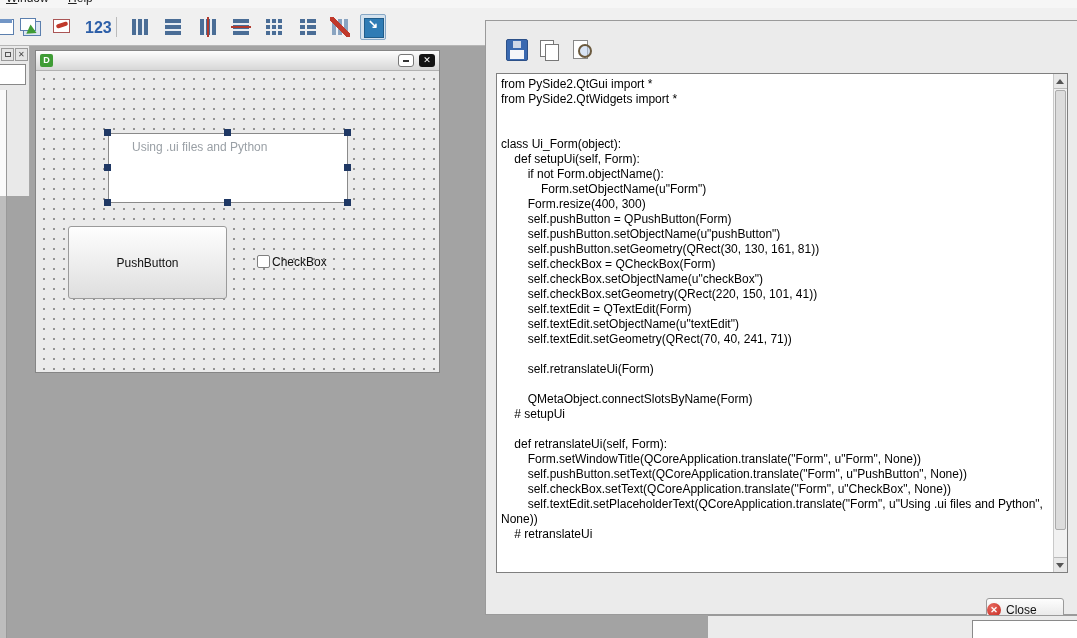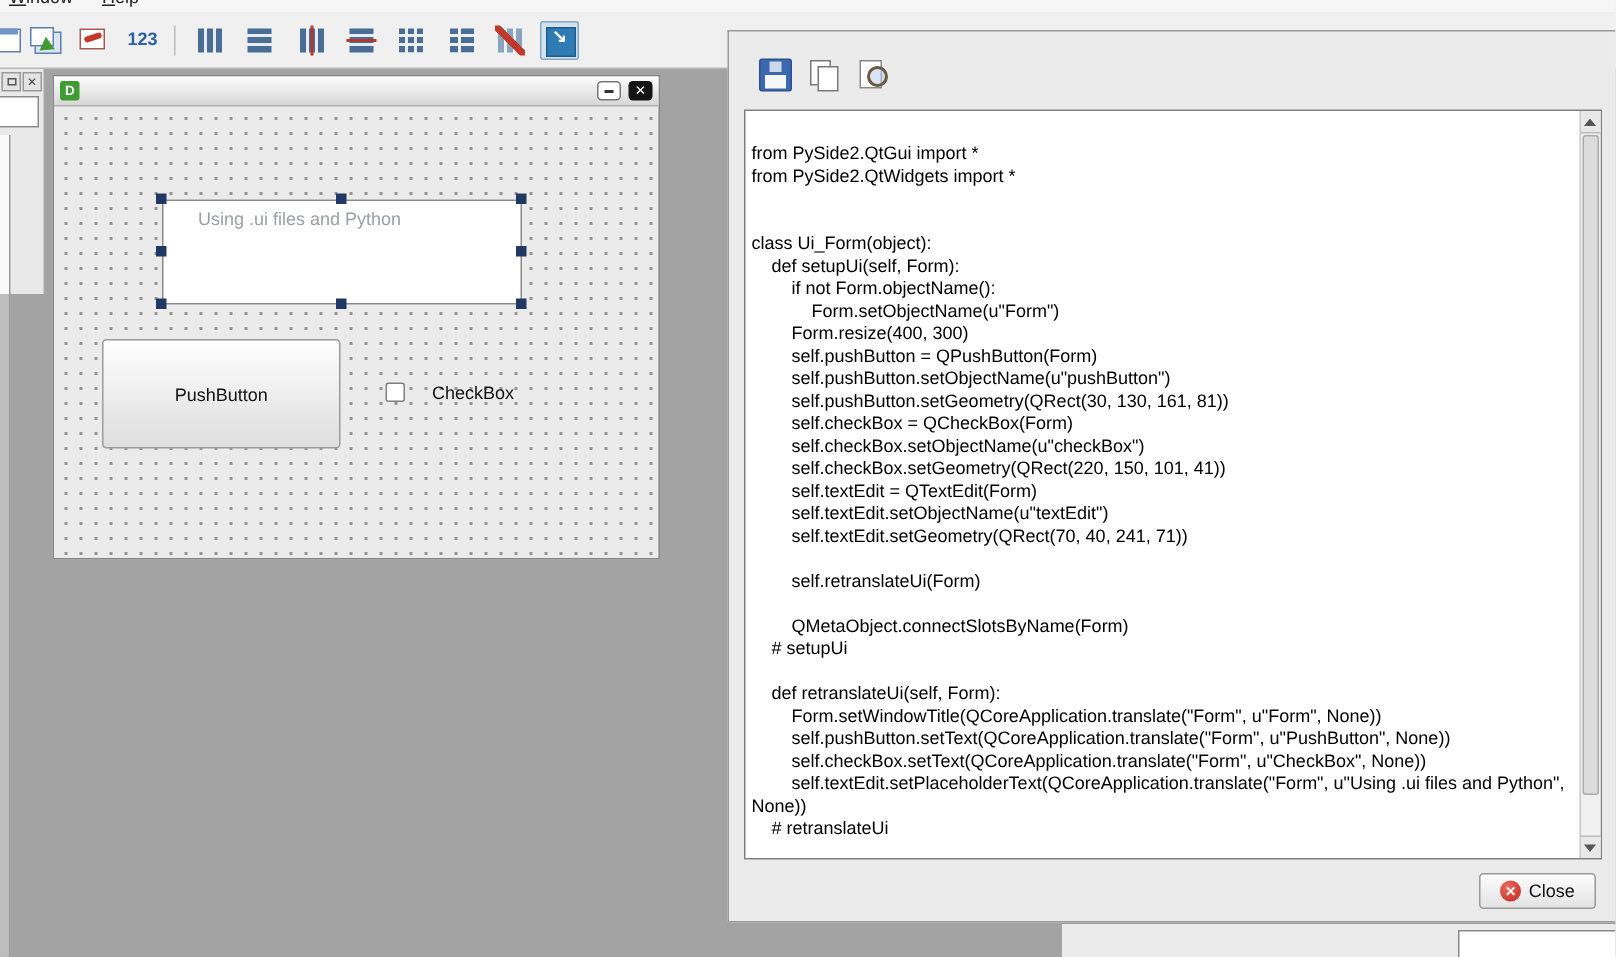--- a/index.html
+++ b/index.html
@@ -19,21 +19,21 @@
   .ico-editwidgets{left:-8px;}
   .ico-editwidgets::before{content:"";position:absolute;left:4px;top:5px;width:16px;height:14px;background:#fff;border:1px solid #5b7fae;}
   .ico-editwidgets::after{content:"";position:absolute;left:4px;top:5px;width:16px;height:4px;background:#7296c6;}
   .ico-signals{left:18px;}
   .ico-signals::before{content:"";position:absolute;left:2px;top:4px;width:14px;height:11px;background:#fff;border:1px solid #5b7fae;box-shadow:4px 4px 0 #dce6f2,4px 4px 0 1px #5b7fae;}
   .ico-signals::after{content:"";position:absolute;left:10px;top:12px;width:0;height:0;border-top:5px solid transparent;border-bottom:5px solid transparent;border-left:9px solid #3f9c35;transform:rotate(25deg);}
   .ico-buddies{left:50px;}
   .ico-buddies::before{content:"";position:absolute;left:3px;top:5px;width:15px;height:12px;background:#fff;border:1px solid #a55;}
   .ico-buddies::after{content:"";position:absolute;left:6px;top:9px;width:12px;height:4px;background:#c0392b;transform:rotate(-18deg);border-radius:2px;}
   .ico-taborder{left:82px;}
-  .ico-taborder span{position:absolute;left:3px;top:5px;font-size:12px;font-weight:bold;color:#2d5fa8;}
+  .ico-taborder span{position:absolute;left:3px;top:5px;font-size:16px;font-weight:bold;color:#2d5fa8;}
   .bars-v::before{content:"";position:absolute;left:4px;top:5px;width:16px;height:16px;background:linear-gradient(90deg,#4a6d96 0 4px,#e8edf3 4px 6px,#4a6d96 6px 10px,#e8edf3 10px 12px,#4a6d96 12px 16px);}
   .bars-h::before{content:"";position:absolute;left:4px;top:5px;width:16px;height:16px;background:linear-gradient(0deg,#4a6d96 0 4px,#e8edf3 4px 6px,#4a6d96 6px 10px,#e8edf3 10px 12px,#4a6d96 12px 16px);}
   .ico-layh{left:128px;}
   .ico-layv{left:161px;}
   .ico-splith{left:196px;}
   .ico-splith::after{content:"";position:absolute;left:11px;top:3px;width:2px;height:20px;background:#b03a2e;}
   .ico-splitv{left:229px;}
   .ico-splitv::after{content:"";position:absolute;left:2px;top:12px;width:20px;height:2px;background:#b03a2e;}
   .ico-grid{left:262px;}
   .ico-grid::after{content:"";position:absolute;left:4px;top:5px;width:16px;height:16px;background:repeating-linear-gradient(0deg,transparent 0 4px,#f0f0f0 4px 6px);}
@@ -73,43 +73,43 @@
   .formwin-body{position:absolute;left:0;top:20px;right:0;bottom:0;background-image:radial-gradient(circle,#949494 1px,transparent 1.3px);background-size:10px 10px;background-position:3px 3px;}
   .textedit{position:absolute;left:72px;top:62px;width:240px;height:70px;background:#fff;border:1px solid #8a8a8a;padding:3px 23px;}
   .placeholder{font-size:12px;color:#9aa0a6;}
   .handle{position:absolute;width:7px;height:7px;background:#1f3864;}
   .h1{left:68px;top:58px;} .h2{left:188px;top:58px;} .h3{left:308px;top:58px;}
   .h4{left:68px;top:93px;} .h5{left:308px;top:93px;}
   .h6{left:68px;top:128px;} .h7{left:188px;top:128px;} .h8{left:308px;top:128px;}
   .pushbtn{position:absolute;left:32px;top:155px;width:159px;height:73px;background:linear-gradient(#fefefe,#dedede);border:1px solid #9b9b9b;border-radius:3px;font-size:12px;color:#111;display:flex;align-items:center;justify-content:center;}
   .cb{position:absolute;left:221px;top:184px;height:15px;width:110px;}
   .cb-box{position:absolute;left:0;top:0;width:13px;height:13px;background:#fff;border:1px solid #7f7f7f;border-radius:2px;}
-  .cb-label{position:absolute;left:31px;top:0;font-size:12px;color:#111;white-space:nowrap;}
+  .cb-label{position:absolute;left:15px;top:0;font-size:12px;color:#111;white-space:nowrap;}
 
   
   .dlg{position:absolute;left:485px;top:20px;width:592px;height:595px;background:#ebebeb;border:1px solid #9a9a9a;border-right:none;}
   .dlgico{position:absolute;top:18px;width:22px;height:22px;}
   .ico-save{left:20px;background:#3a69b0;border:1px solid #2c5088;border-radius:2px;}
   .ico-save::before{content:"";position:absolute;left:6px;top:1px;width:8px;height:7px;background:#cfd8e8;}
   .ico-save::after{content:"";position:absolute;left:3px;bottom:1px;width:14px;height:9px;background:#f4f6f9;}
   .ico-copy{left:52px;}
   .ico-copy::before{content:"";position:absolute;left:2px;top:1px;width:12px;height:15px;background:#fff;border:1px solid #777;}
   .ico-copy::after{content:"";position:absolute;left:7px;top:5px;width:12px;height:15px;background:#fff;border:1px solid #777;}
   .ico-find{left:85px;}
   .ico-find::before{content:"";position:absolute;left:2px;top:1px;width:13px;height:17px;background:#fff;border:1px solid #888;}
   .ico-find::after{content:"";position:absolute;right:1px;bottom:3px;width:10px;height:10px;border:2px solid #6b5a3e;border-radius:50%;background:rgba(185,205,235,.55);}
   .codearea{position:absolute;left:10px;top:52px;width:572px;height:500px;background:#fff;border:1px solid #7f7f7f;}
-  .code{position:absolute;left:0;top:0;right:14px;bottom:0;padding:21px 0 3px 4px;font-family:"Liberation Sans",sans-serif;font-size:12px;line-height:15px;color:#000;white-space:pre-wrap;overflow:hidden;}
+  .code{position:absolute;left:0;top:0;right:14px;bottom:0;padding:3px 0 3px 4px;font-family:"Liberation Sans",sans-serif;font-size:12px;line-height:15px;color:#000;white-space:pre-wrap;overflow:hidden;}
   .vscroll{position:absolute;right:0;top:0;width:14px;height:100%;background:#f1f1f1;border-left:1px solid #c9c9c9;}
   .sb-up{position:absolute;top:0;left:0;right:0;height:15px;background:#e8e8e8;border-bottom:1px solid #bbb;}
   .sb-up::after{content:"";position:absolute;left:2px;top:5px;border-left:4px solid transparent;border-right:4px solid transparent;border-bottom:5px solid #555;}
   .sb-down{position:absolute;bottom:0;left:0;right:0;height:15px;background:#e8e8e8;border-top:1px solid #bbb;}
   .sb-down::after{content:"";position:absolute;left:2px;top:5px;border-left:4px solid transparent;border-right:4px solid transparent;border-top:5px solid #555;}
   .sb-thumb{position:absolute;left:1px;right:1px;top:16px;height:440px;background:#dcdcdc;border:1px solid #ababab;border-radius:2px;}
-  .closebtn{position:absolute;left:500px;top:561px;width:78px;height:24px;background:linear-gradient(#fdfdfd,#e3e3e3);border:1px solid #9a9a9a;border-radius:3px;font-size:12px;color:#111;display:flex;align-items:center;justify-content:center;gap:5px;cursor:default;}
+  .closebtn{position:absolute;left:500px;top:577px;width:78px;height:24px;background:linear-gradient(#fdfdfd,#e3e3e3);border:1px solid #9a9a9a;border-radius:3px;font-size:12px;color:#111;display:flex;align-items:center;gap:5px;cursor:default;}
   .close-ico{width:14px;height:14px;background:radial-gradient(circle at 35% 30%,#e86a60,#c3271e);border-radius:50%;position:relative;flex:0 0 14px;}
   .close-ico::after{content:"✕";position:absolute;left:0;right:0;top:0;bottom:0;color:#fff;font-size:9px;line-height:14px;text-align:center;font-weight:bold;}
 
   
   .resdock{position:absolute;left:708px;top:615px;width:369px;height:23px;background:#ebebeb;border-top:1px solid #9a9a9a;}
   .resroot{position:absolute;left:9px;top:4px;width:252px;height:19px;background:#fff;border:1px solid #8a8a8a;font-size:12px;color:#111;text-align:center;}
   .resroot span{display:inline-block;margin-top:1px;}
   .rescol2{position:absolute;left:264px;top:4px;right:0;height:19px;background:#fff;border:1px solid #8a8a8a;border-right:none;}
 </style>
 </head>

